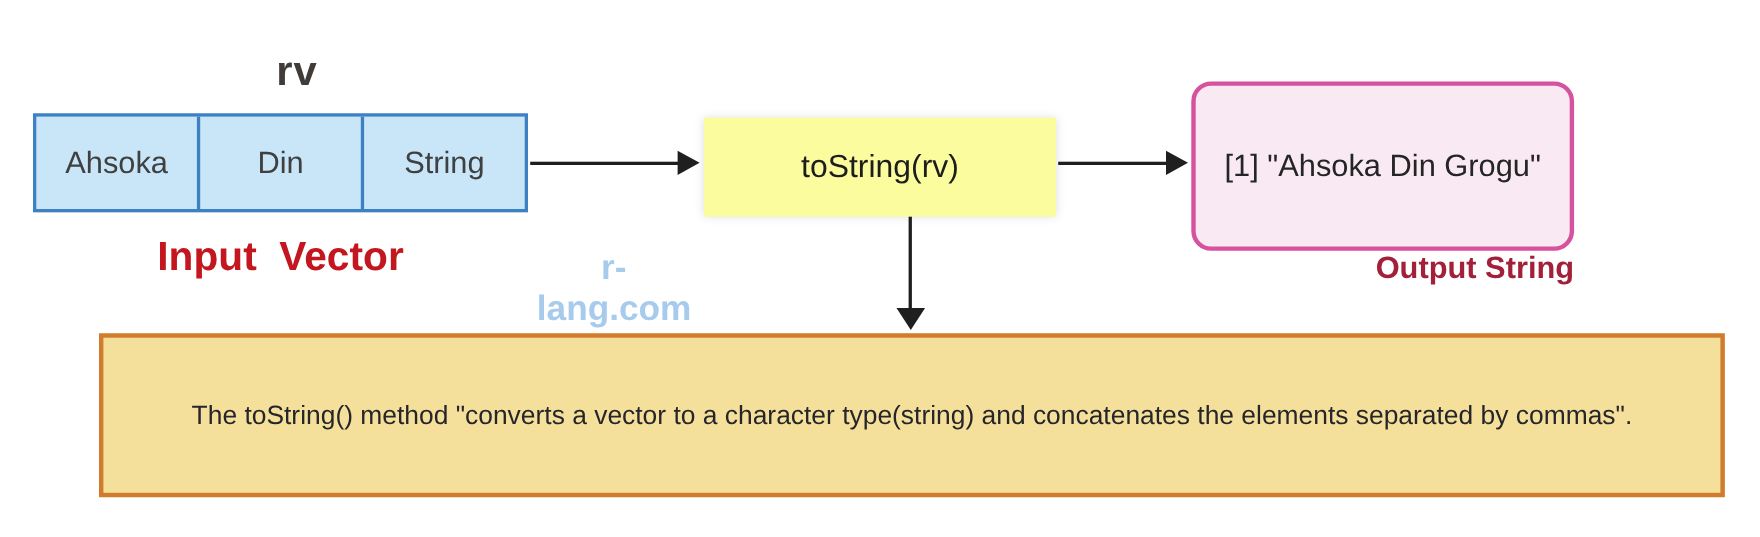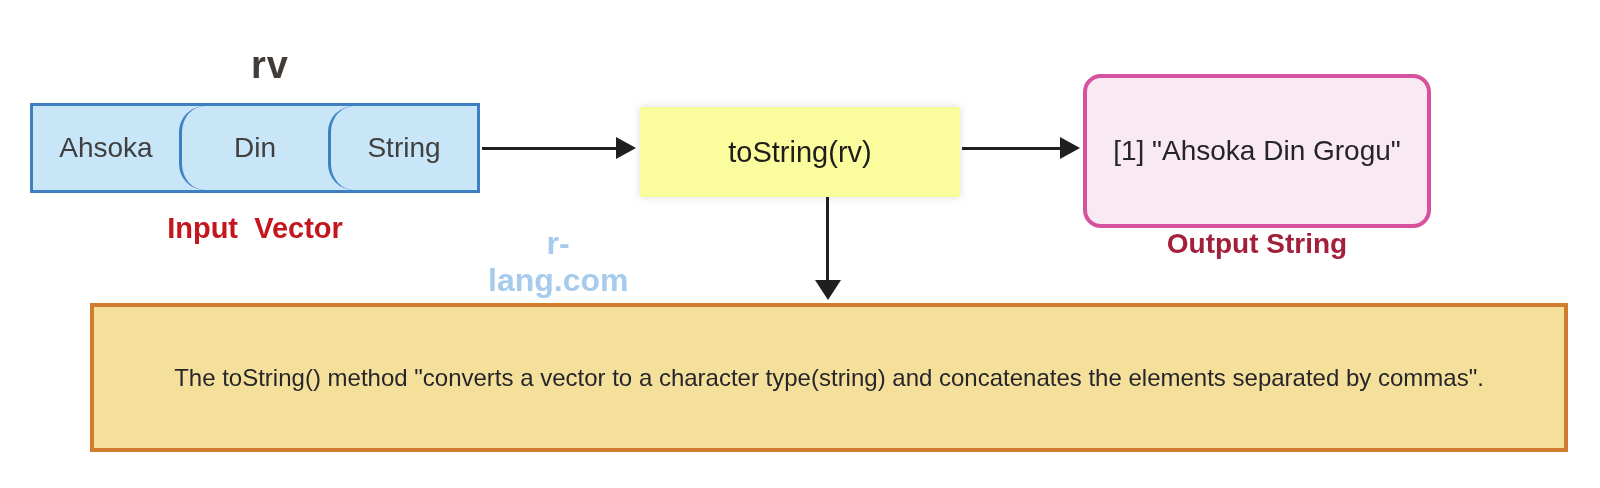--- a/index.html
+++ b/index.html
@@ -8,39 +8,39 @@
   .canvas { position: relative; width: 1600px; height: 488px; background: #ffffff; overflow: hidden; }
   .abs { position: absolute; }
 
   .rv-label { left: 40px; top: 44px; width: 460px; text-align: center;
               font-size: 38px; font-weight: 600; color: #413c37; letter-spacing: 1px; }
 
   .vector-table { left: 30px; top: 103px; width: 450px; height: 90px;
                   display: flex; border: 3px solid #3e81c2; background: #c8e6f8; }
   .vector-cell { flex: 1; display: flex; align-items: center; justify-content: center;
                  font-size: 28px; color: #404040; }
-  .vector-cell + .vector-cell { border-left: 3px solid #3e81c2; border-radius: 26px; }
+  .vector-cell + .vector-cell { border-left: 3px solid #3e81c2; }
 
   .input-caption { left: 30px; top: 212px; width: 450px; text-align: center;
-                   font-size: 29px; font-weight: bold; color: #c3161f; white-space: pre; }
+                   font-size: 37px; font-weight: bold; color: #c3161f; white-space: pre; }
 
   .watermark { left: 488px; top: 225px; width: 140px; text-align: center;
                font-size: 32px; font-weight: bold; color: #a6cbed; }
 
   .function-box { left: 640px; top: 107px; width: 320px; height: 90px;
                   background: #fbfc9d; box-shadow: 0 0 8px rgba(130,130,130,0.28);
                   display: flex; align-items: center; justify-content: center;
                   font-size: 29px; font-weight: 400; color: #1d1d1b; }
 
   .output-box { left: 1083px; top: 74px; width: 348px; height: 154px;
                 background: #f8e9f3; border: 4px solid #d6529e; border-radius: 18px;
                 display: flex; align-items: center; justify-content: center;
                 font-size: 28px; color: #252525; }
 
-  .output-caption { left: 1083px; top: 228px; width: 348px; text-align: center;
+  .output-caption { left: 1083px; top: 228px; width: 348px; text-align: right;
                     font-size: 28px; font-weight: bold; color: #a2203a; }
 
   .note-box { left: 90px; top: 303px; width: 1478px; height: 149px;
               background: #f5e09b; border: 4px solid #d07b2e; padding: 0 14px;
               display: flex; align-items: center; justify-content: center;
               text-align: center; font-size: 24px; color: #26262a; }
 
   .hline { height: 3px; background: #1f1f1f; }
   .vline { width: 3px; background: #1f1f1f; }
   .head-right { width: 0; height: 0; border-top: 11px solid transparent;

